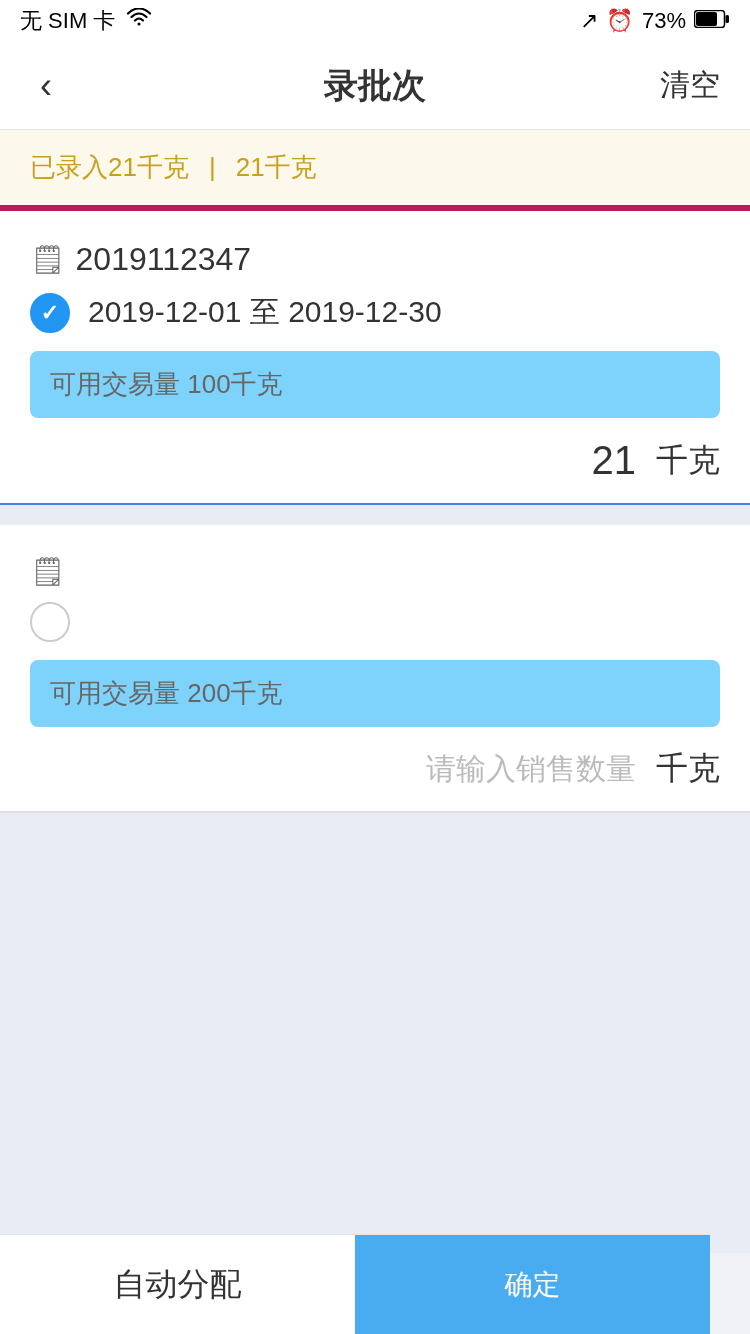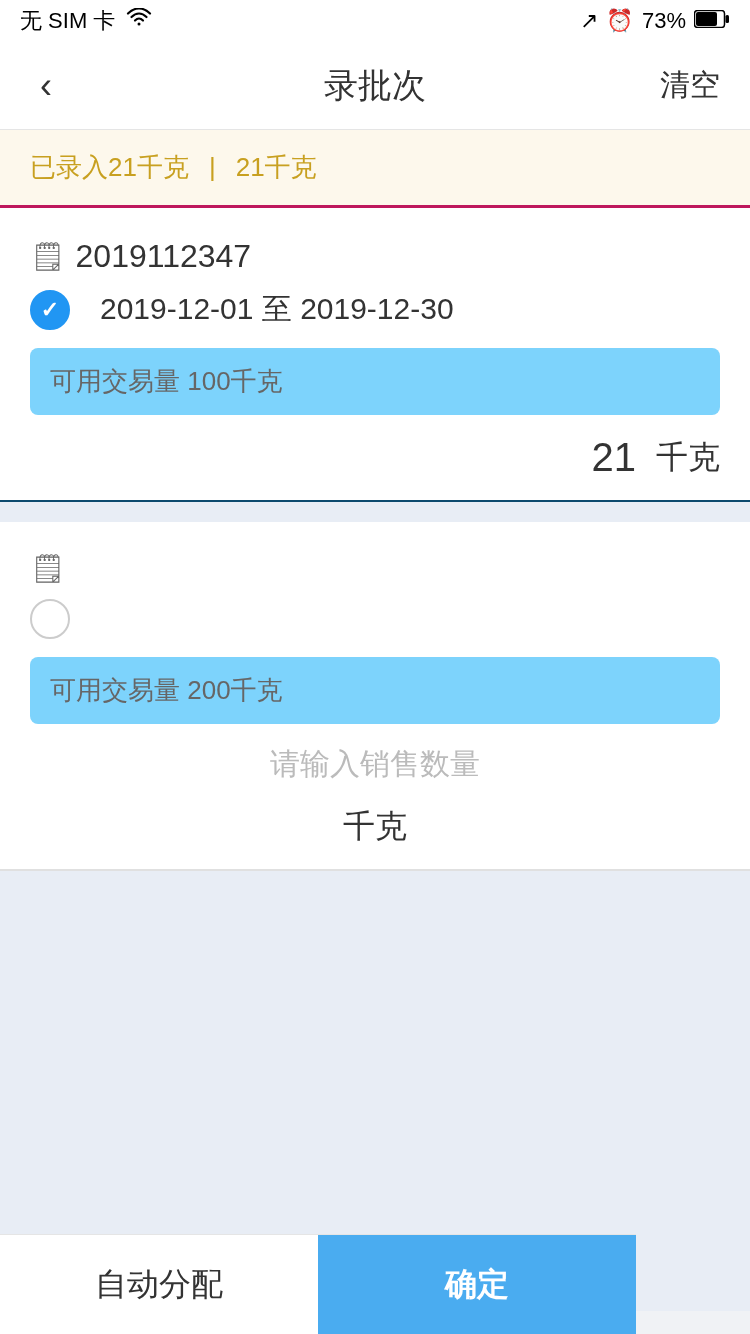--- a/index.html
+++ b/index.html
@@ -63,37 +63,37 @@
       font-size: 36px;
       color: #333;
       cursor: pointer;
       padding: 10px;
     }
     .nav-title {
       position: absolute;
       left: 50%;
       transform: translateX(-50%);
       font-size: 34px;
-      font-weight: 400;
+      font-weight: 700;
       color: #333;
     }
     .nav-action {
       font-size: 30px;
       color: #333;
       cursor: pointer;
     }
 
     
     .info-banner {
       background: #fdf8ec;
       padding: 20px 30px;
       display: flex;
       align-items: center;
       gap: 20px;
-      border-bottom: 3px solid #be185d;
+      border-bottom: 6px solid #be185d;
     }
     .info-label {
       font-size: 26px;
       color: #c8a020;
       font-weight: 500;
     }
     .info-divider {
       color: #c8a020;
       font-size: 26px;
     }
@@ -122,21 +122,21 @@
     }
     .batch-id {
       font-size: 32px;
       color: #333;
       font-weight: 400;
     }
 
     .batch-date-row {
       display: flex;
       align-items: center;
-      gap: 30px;
+      gap: 18px;
       margin-bottom: 18px;
     }
     .radio-circle {
       width: 40px;
       height: 40px;
       border-radius: 50%;
       border: 2px solid #ccc;
       background: #fff;
       flex-shrink: 0;
       display: flex;
@@ -168,21 +168,21 @@
     }
 
     
     .quantity-row {
       background: #fff;
       display: flex;
       align-items: center;
       justify-content: flex-end;
       padding: 20px 30px 20px 30px;
       gap: 20px;
-      border-bottom: 2px solid #0c4a6e;
+      border-bottom: 2px solid #3b82f6;
     }
     .quantity-value {
       font-size: 40px;
       color: #333;
       font-weight: 400;
     }
     .quantity-unit {
       font-size: 32px;
       color: #333;
     }
@@ -195,21 +195,20 @@
 
     
     .input-row {
       background: #fff;
       display: flex;
       align-items: center;
       justify-content: flex-end;
       padding: 20px 30px;
       gap: 20px;
       border-bottom: 2px solid #e0e0e0;
-      flex-direction: column;
     }
     .input-placeholder {
       font-size: 30px;
       color: #bbb;
       flex: 1;
       text-align: right;
     }
     .input-unit {
       font-size: 32px;
       color: #333;
@@ -220,21 +219,21 @@
       background: #e8edf5;
       flex: 1;
       min-height: 440px;
     }
 
     
     .bottom-bar {
       position: fixed;
       bottom: 0;
       left: 0;
-      width: 636px;
+      width: 710px;
       height: 100px;
       display: flex;
       background: #1d4ed8;
       border-top: 1px solid #e5e5e5;
     }
     .btn-auto {
       flex: 1;
       display: flex;
       align-items: center;
       justify-content: center;
@@ -243,27 +242,26 @@
       background: #fff;
       cursor: pointer;
       border: none;
       outline: none;
     }
     .btn-confirm {
       flex: 1;
       display: flex;
       align-items: center;
       justify-content: center;
-      font-size: 32px;
+      font-size: 28px;
       color: #fff;
       background: #4AACF0;
       cursor: pointer;
       border: none;
       outline: none;
-      font-weight: bold;
     }
   </style>
 </head>
 <body>
 
 <div class="status-bar">
   <div class="status-left">
     <span>无 SIM 卡</span>
     <span>
       <svg width="28" height="20" viewBox="0 0 28 20" fill="none">

